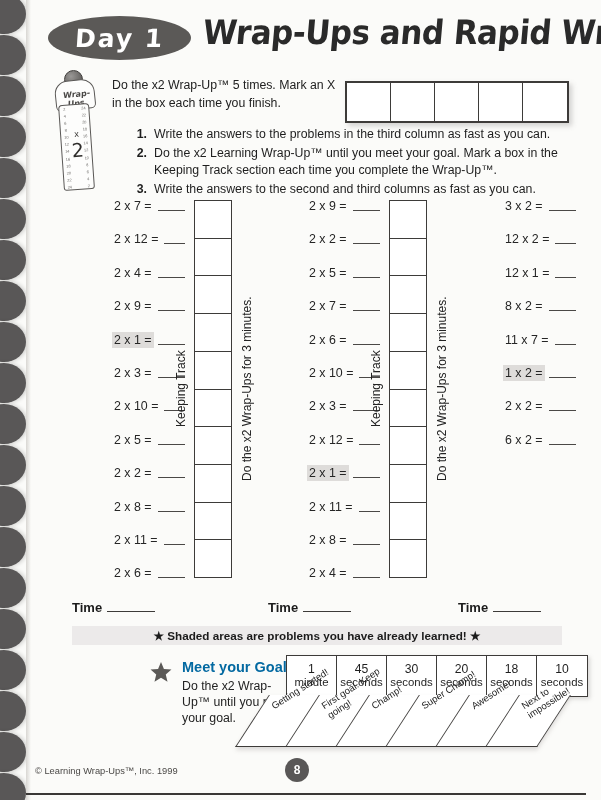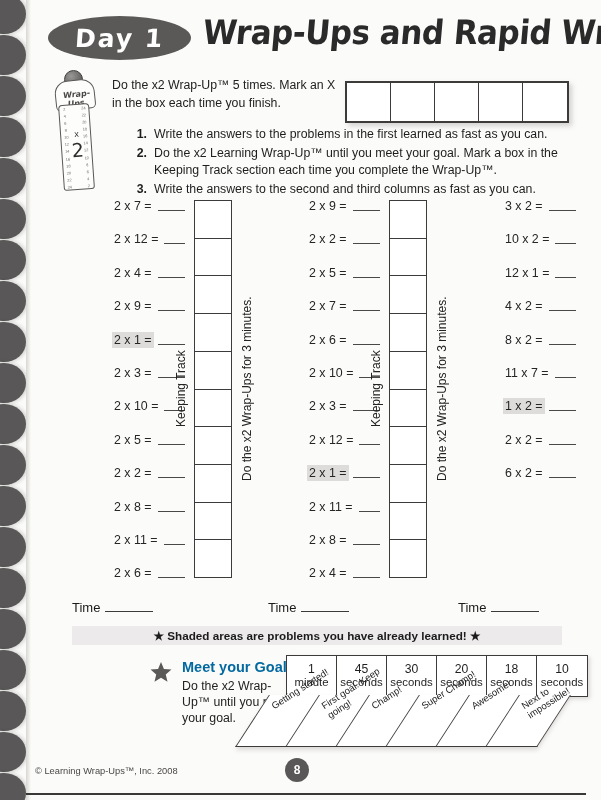--- a/index.html
+++ b/index.html
@@ -171,21 +171,21 @@
   .track-note {
     position: absolute; left: 58px; top: 0; height: 378px; width: 22px;
     display: flex; align-items: center; justify-content: center;
     font-size: 12px; color: #232323;
     writing-mode: vertical-rl; transform: rotate(180deg);
     white-space: nowrap;
   }
 
   
   #time-row { position: absolute; top: 600px; left: 0; width: 601px; height: 22px; }
-  .time-item { position: absolute; font-size: 13px; font-weight: normal; color: #1b1b1b; white-space: nowrap; }
+  .time-item { position: absolute; font-size: 13px; font-weight: bold; color: #1b1b1b; white-space: nowrap; }
   .time-item .tblank { display: inline-block; width: 48px; border-bottom: 1.5px solid #3d3b39; margin-left: 5px; }
   .time-item.i1 { left: 72px; }
   .time-item.i2 { left: 268px; }
   .time-item.i3 { left: 458px; }
 
   
   #shaded-banner {
     position: absolute; left: 72px; top: 626px;
     width: 490px; height: 19px;
     background: #eceaea;
@@ -346,21 +346,21 @@
       <div class="xbox"></div>
       <div class="xbox"></div>
       <div class="xbox"></div>
       <div class="xbox"></div>
       <div class="xbox"></div>
     </div>
 
   <div id="steps">
       <div class="step">
         <div class="step-num">1.</div>
-        <div class="step-text">Write the answers to the problems in the first learned as fast as you can.</div>
+        <div class="step-text">Write the answers to the problems in the third column as fast as you can.</div>
       </div>
       <div class="step">
         <div class="step-num">2.</div>
         <div class="step-text">Do the x2 Learning Wrap-Up™ until you meet your goal. Mark a box in the Keeping Track section each time you complete the Wrap-Up™.</div>
       </div>
       <div class="step">
         <div class="step-num">3.</div>
         <div class="step-text">Write the answers to the second and third columns as fast as you can.</div>
       </div>
     </div>
@@ -499,29 +499,25 @@
         </div>
       <div class="track-note">Do the x2 Wrap-Ups for 3 minutes.</div>
     </div>
 
     <div class="prob-col c3">
         <div class="prob">
           <span class="expr">3 x 2 =</span>
           <span class="blank"></span>
         </div>
         <div class="prob">
-          <span class="expr">10 x 2 =</span>
+          <span class="expr">12 x 2 =</span>
           <span class="blank"></span>
         </div>
         <div class="prob">
           <span class="expr">12 x 1 =</span>
-          <span class="blank"></span>
-        </div>
-        <div class="prob">
-          <span class="expr">4 x 2 =</span>
           <span class="blank"></span>
         </div>
         <div class="prob">
           <span class="expr">8 x 2 =</span>
           <span class="blank"></span>
         </div>
         <div class="prob">
           <span class="expr">11 x 7 =</span>
           <span class="blank"></span>
         </div>
@@ -597,17 +593,17 @@
           <div class="scell">
             <div class="slabel">Awesome!</div>
           </div>
           <div class="scell">
             <div class="slabel">Next to impossible!</div>
           </div>
         </div>
     </div>
   </div>
 
-  <div id="footer-copy">© Learning Wrap-Ups™, Inc. 2008</div>
+  <div id="footer-copy">© Learning Wrap-Ups™, Inc. 1999</div>
   <div id="page-badge">8</div>
   <div id="bottom-rule"></div>
 
 </div>
 
 </body></html>

